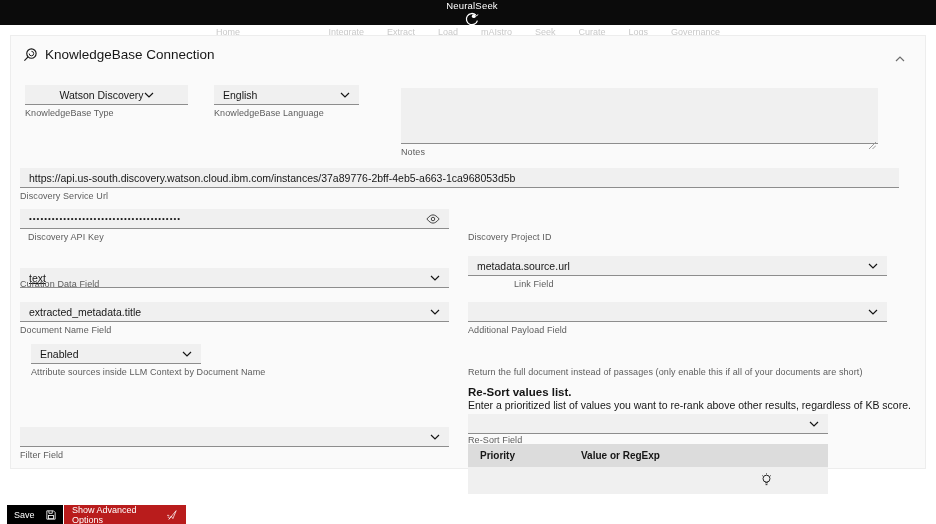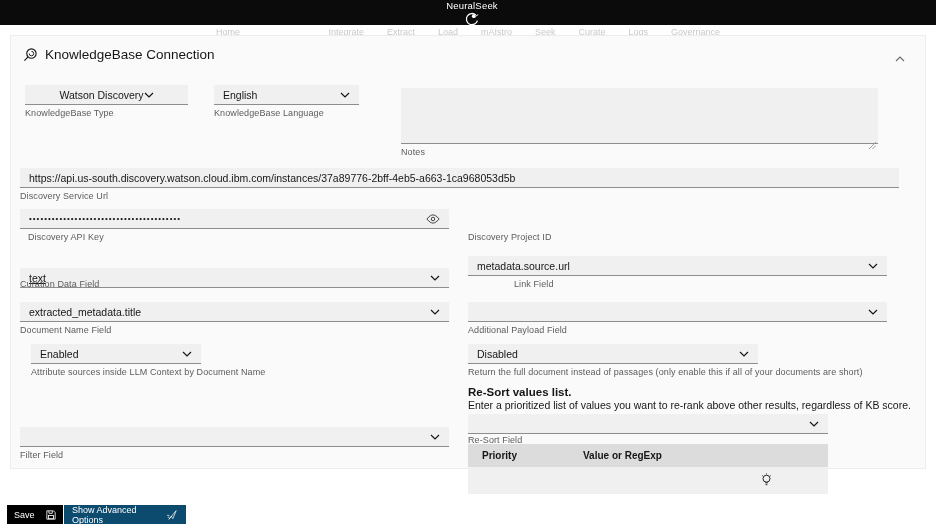--- a/index.html
+++ b/index.html
@@ -26,28 +26,28 @@
   .fld{position:absolute;height:20px;background:#f0f0f0;border-bottom:1px solid #8d8d8d;box-sizing:border-box;display:flex;align-items:center;justify-content:space-between;padding:0 9px;font-size:10.5px;color:#161616;cursor:pointer;}
   .fld .val{white-space:nowrap;overflow:hidden;}
   .lbl{position:absolute;font-size:9px;color:#5c5c5c;letter-spacing:.1px;white-space:nowrap;}
   .ta{position:absolute;background:#f0f0f0;border:none;border-bottom:1px solid #8d8d8d;box-sizing:border-box;resize:none;outline:none;font-family:"Liberation Sans",sans-serif;font-size:10.5px;}
   .rez{position:absolute;}
 
   
   .resort-title{position:absolute;font-size:11.5px;font-weight:bold;color:#161616;}
   .resort-desc{position:absolute;font-size:10.5px;color:#161616;white-space:nowrap;}
   .thead{position:absolute;background:#dcdcdc;display:flex;align-items:center;font-size:10px;font-weight:bold;color:#161616;}
-  .thead .c1{padding-left:14px;width:101px;}
+  .thead .c1{width:101px;margin-left:12px;}
   .tbody{position:absolute;background:#f0f0f0;}
   .bulb{position:absolute;left:293px;top:6px;}
 
   
   .btn{position:absolute;height:19px;display:flex;align-items:center;color:#fff;font-size:9px;box-sizing:border-box;cursor:pointer;}
   .save{left:7px;top:505px;width:56px;background:#000000;justify-content:space-between;padding:0 7px;}
-  .adv{left:64px;top:505px;width:122px;background:#0c4a6e;gap:7px;padding:0 8px;justify-content:space-between;}
+  .adv{left:64px;top:505px;width:122px;background:#b91c1c;gap:7px;padding:0 8px;justify-content:space-between;}
 </style>
 </head>
 <body>
 
 <div class="page">
 
   <div class="navbar">
     <span class="brand">NeuralSeek</span>
     <span class="logo">
       <svg width="16" height="16" viewBox="0 0 20 20">
@@ -168,26 +168,20 @@
     <span class="lbl" style="left:457px;top:289px;">Additional Payload Field</span>
 
     <div class="fld" style="left:20px;top:308px;width:170px;gap:17px;">
       <span class="val">Enabled</span>
       <svg width="10" height="6" viewBox="0 0 10 6">
           <path d="M1 1l4 4 4-4" fill="none" stroke="#161616" stroke-width="1.2"></path>
         </svg>
     </div>
     <span class="lbl" style="left:20px;top:331px;">Attribute sources inside LLM Context by Document Name</span>
 
-    <div class="fld" style="left:457px;top:308px;width:290px;">
-      <span class="val">Disabled</span>
-      <svg width="10" height="6" viewBox="0 0 10 6">
-          <path d="M1 1l4 4 4-4" fill="none" stroke="#161616" stroke-width="1.2"></path>
-        </svg>
-    </div>
     <span class="lbl" style="left:457px;top:331px;">Return the full document instead of passages (only enable this if all of your documents are short)</span>
 
     <span class="resort-title" style="left:457px;top:350px;">Re-Sort values list.</span>
     <span class="resort-desc" style="left:457px;top:363px;">Enter a prioritized list of values you want to re-rank above other results, regardless of KB score.</span>
 
     <div class="fld" style="left:457px;top:378px;width:360px;">
       <span class="val"></span>
       <svg width="10" height="6" viewBox="0 0 10 6">
           <path d="M1 1l4 4 4-4" fill="none" stroke="#161616" stroke-width="1.2"></path>
         </svg>

